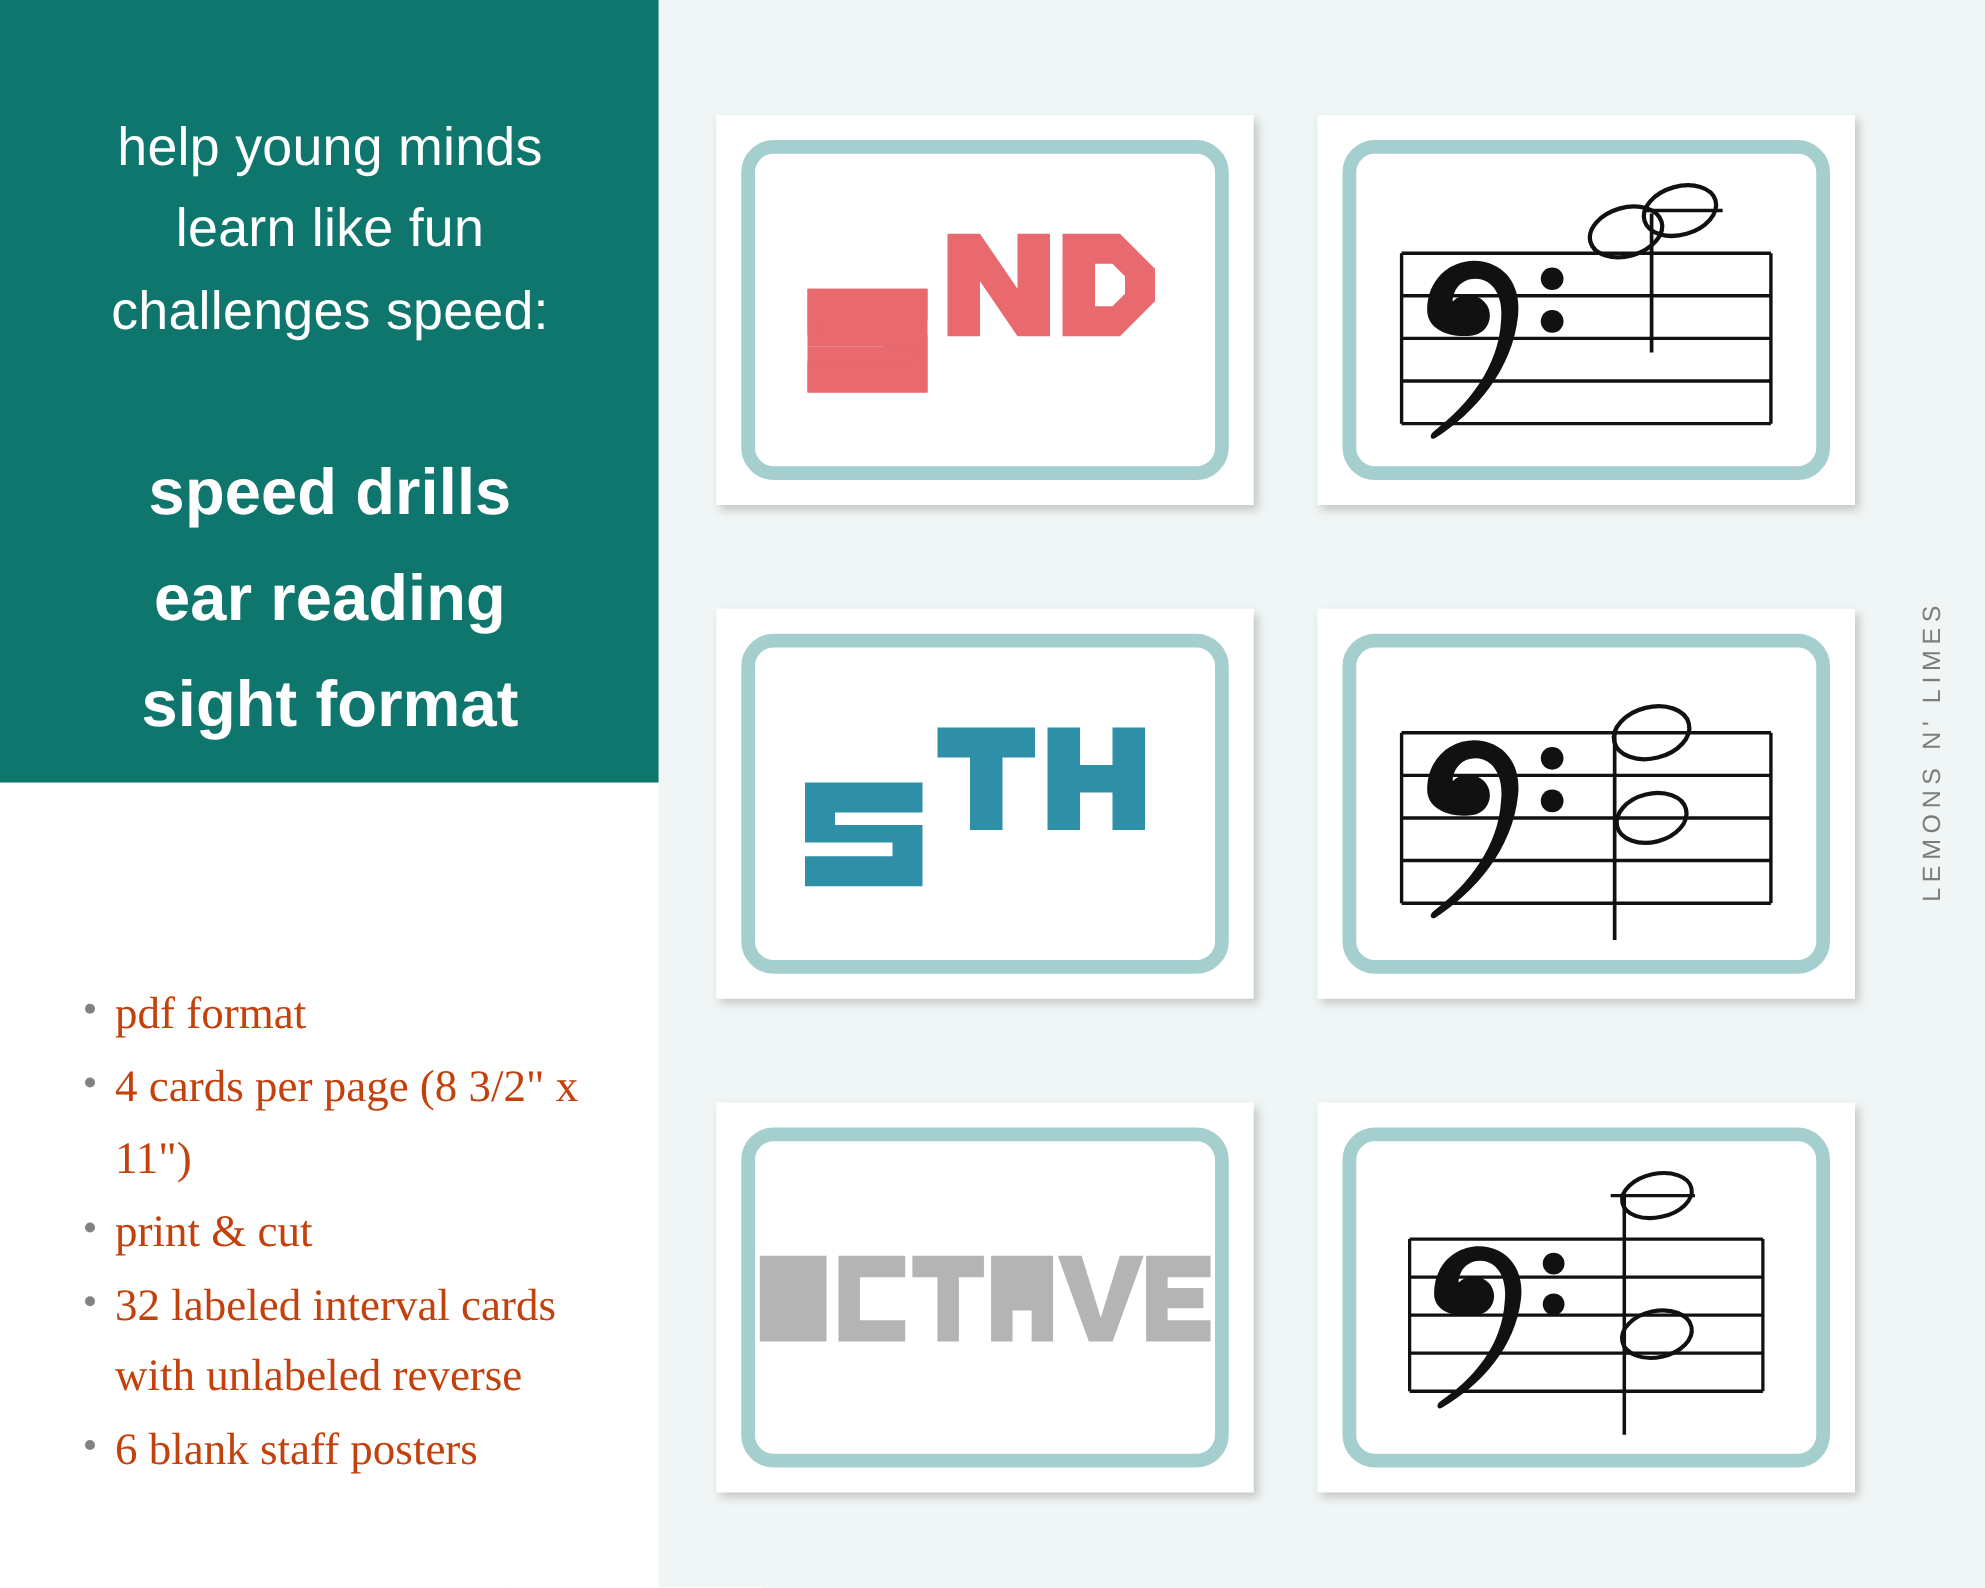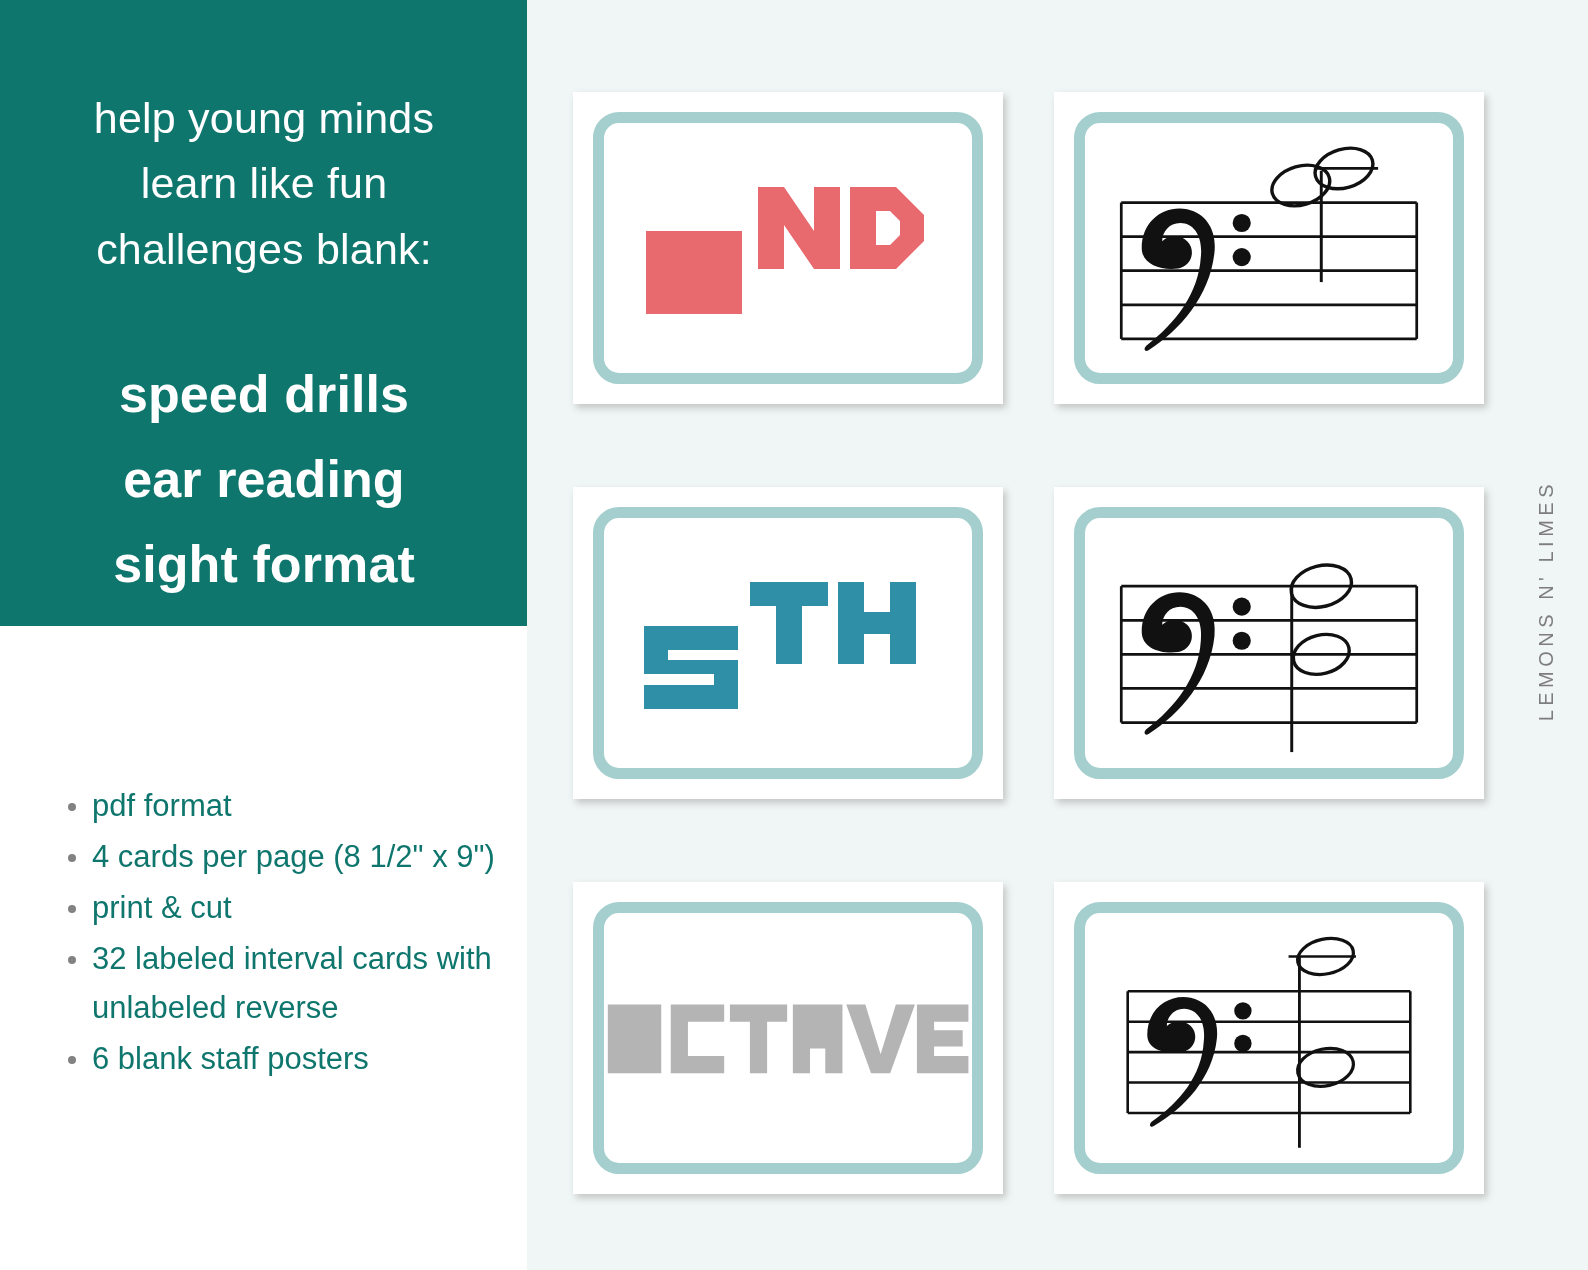--- a/index.html
+++ b/index.html
@@ -58,25 +58,26 @@
     font-weight: 700;
     letter-spacing: 0.1px;
   }
   .features .line { display: block; }
 
   .bullets {
     position: absolute;
     left: 62px;
     top: 782px;
     width: 450px;
-    color: #0f766e;
-    font-size: 31px;
+    color: #c2410c;
+    font-size: 36px;
     line-height: 1.58;
     font-weight: 300;
     list-style: none;
+    font-family: Liberation Serif, serif;
   }
   .bullets li {
     position: relative;
     padding-left: 30px;
     margin-bottom: 2px;
   }
   .bullets li::before {
     content: "";
     position: absolute;
     left: 6px;
@@ -146,33 +147,33 @@
 <body>
 
 <div class="page">
 
   <div class="left-col">
 
     <div class="teal-panel">
       <div class="headline">
         <span class="line">help young minds</span>
         <span class="line">learn like fun</span>
-        <span class="line">challenges blank:</span>
+        <span class="line">challenges speed:</span>
       </div>
 
       <div class="features">
         <span class="line">speed drills</span>
         <span class="line">ear reading</span>
         <span class="line">sight format</span>
       </div>
     </div>
 
     <ul class="bullets">
       <li>pdf format</li>
-      <li>4 cards per page (8 1/2" x 9")</li>
+      <li>4 cards per page (8 3/2" x 11")</li>
       <li>print &amp; cut</li>
       <li>32 labeled interval cards with unlabeled reverse</li>
       <li>6 blank staff posters</li>
     </ul>
   </div>
 
   <div class="right-panel">
 
     <div class="vertical-brand">LEMONS N' LIMES</div>
 

